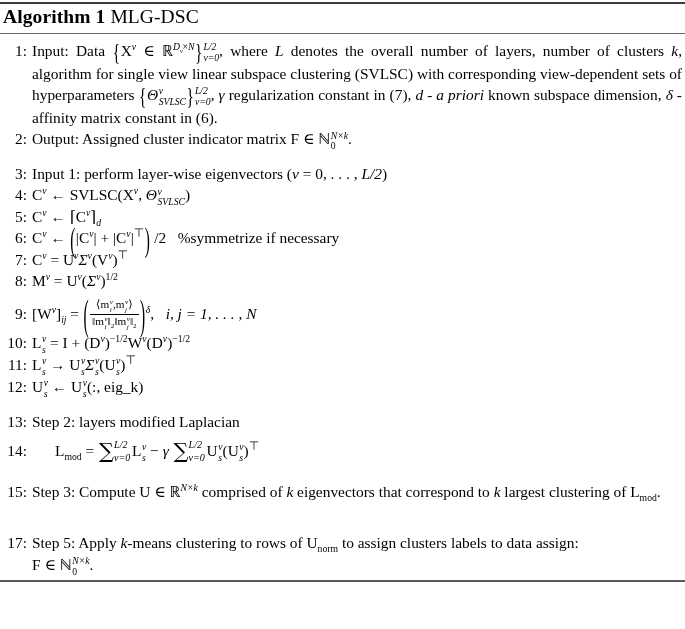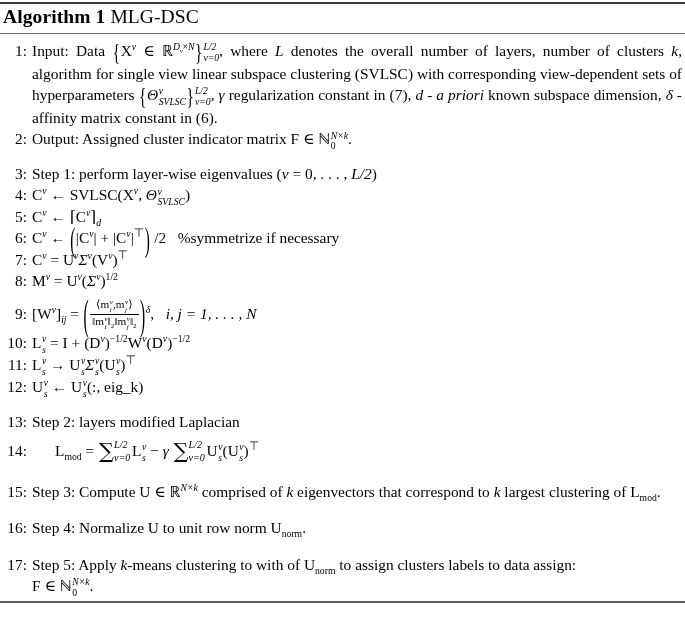--- a/index.html
+++ b/index.html
@@ -188,22 +188,22 @@
         <span>Assigned cluster indicator matrix </span><span class="bold">F</span>
         <span>∈</span>
         <span class="bb">ℕ</span><span class="supsub"><span class="it">N×k</span><span class="lower">0</span></span><span>.</span>
       </span>
     </div>
 
     <div class="spacer-md"></div>
 
     <div class="line tight">
       <span class="num">3:</span>
-      <span class="content"><span class="bold">Step 1:</span>
-        <span>perform layer-wise eigenvalues (</span><span class="it">v</span><span> = 0, . . . , </span><span class="it">L/2</span><span>)</span>
+      <span class="content"><span class="bold">Input 1:</span>
+        <span>perform layer-wise eigenvectors (</span><span class="it">v</span><span> = 0, . . . , </span><span class="it">L/2</span><span>)</span>
       </span>
     </div>
 
     <div class="line tight">
       <span class="num">4:</span>
       <span class="content"><span class="bold">C</span><sup class="it">v</sup>
         <span>←</span>
         <span>SVLSC(</span><span class="bold">X</span><sup class="it">v</sup><span>, </span><span class="it">Θ</span><span class="supsub"><span class="it">v</span><span class="lower it">SVLSC</span></span><span>)</span>
       </span>
     </div>
@@ -291,33 +291,27 @@
       <span class="content just"><span class="bold">Step 3:</span>
         <span>Compute </span><span class="bold">U</span>
         <span>∈</span>
         <span class="bb">ℝ</span><sup class="it">N×k</sup><span> comprised of </span><span class="it">k</span><span> eigenvectors that correspond to </span><span class="it">k</span><span> largest</span>
         <span>clustering of </span><span class="bold">L</span><sub class="bold">mod</sub><span>.</span>
       </span>
     </div>
 
     <div class="spacer-lg"></div>
 
-    <div class="line">
-      <span class="num">16:</span>
-      <span class="content"><span class="bold">Step 4:</span>
-        <span>Normalize </span><span class="bold">U</span><span> to unit row norm </span><span class="bold">U</span><sub class="bold">norm</sub><span>.</span>
-      </span>
-    </div>
 
     <div class="spacer-lg"></div>
 
     <div class="line">
       <span class="num">17:</span>
       <span class="content"><span class="bold">Step 5:</span>
-        <span>Apply </span><span class="it">k</span><span>-means clustering to with of </span><span class="bold">U</span><sub class="bold">norm</sub><span> to assign clusters labels to data assign:</span><br>
+        <span>Apply </span><span class="it">k</span><span>-means clustering to rows of </span><span class="bold">U</span><sub class="bold">norm</sub><span> to assign clusters labels to data assign:</span><br>
         <span class="bold">F</span>
         <span>∈</span>
         <span class="bb">ℕ</span><span class="supsub"><span class="it">N×k</span><span class="lower">0</span></span><span>.</span>
       </span>
     </div>
 
   </div>
 
   <div class="rule-bottom"></div>
 

